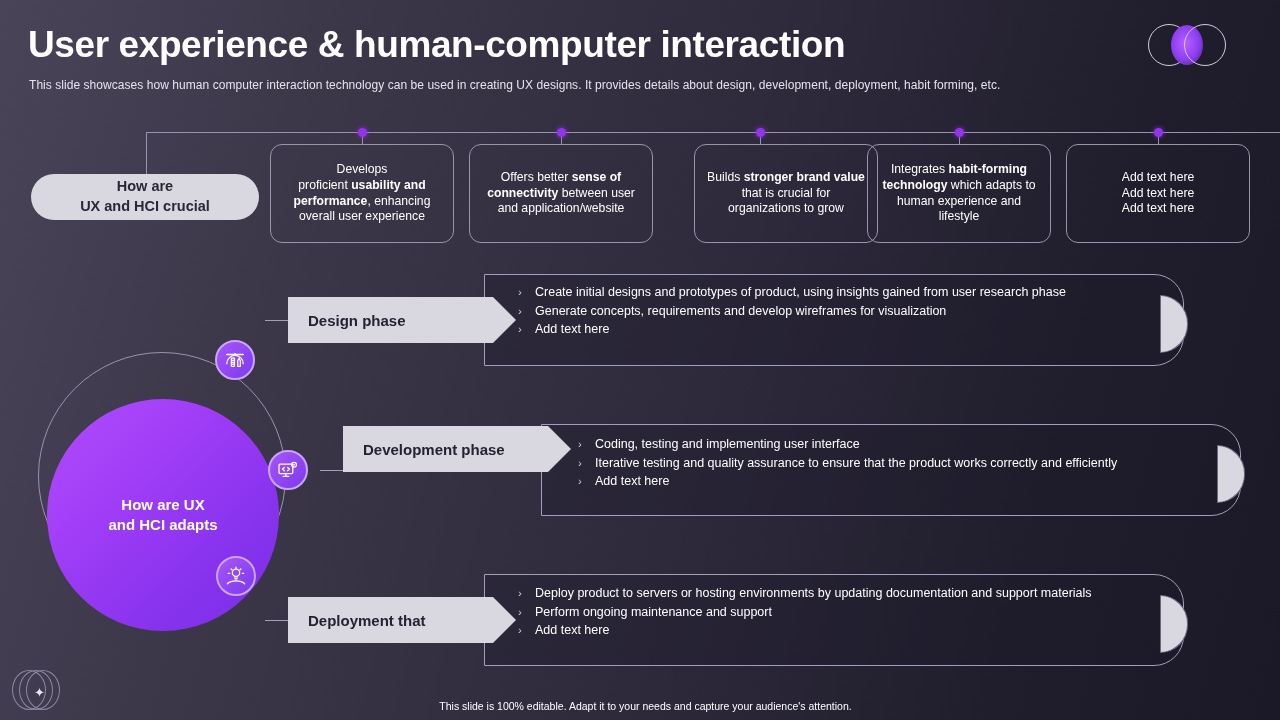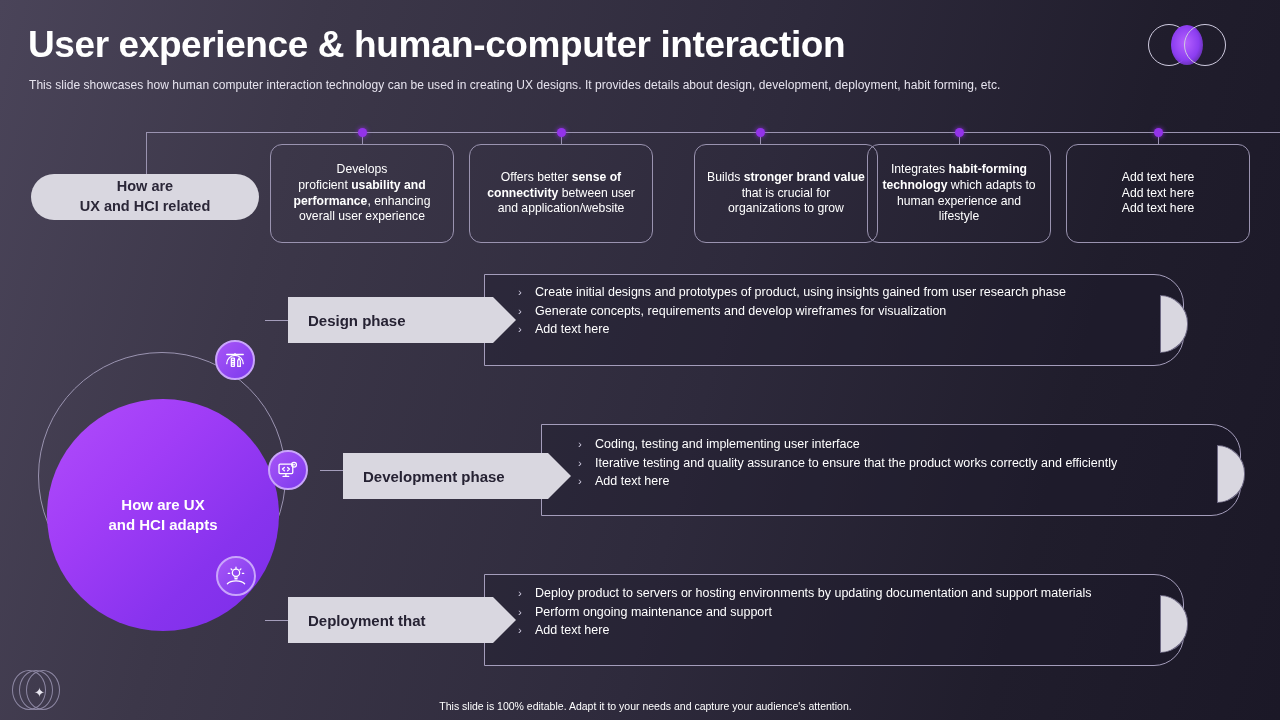--- a/index.html
+++ b/index.html
@@ -147,21 +147,21 @@
 <div class="rail-drop" style="left:959px; top:132px; height:12px;"></div>
 <div class="rail-drop" style="left:1158px; top:132px; height:12px;"></div>
 <div class="rail-dot" style="left:358px; top:128px;"></div>
 <div class="rail-dot" style="left:557px; top:128px;"></div>
 <div class="rail-dot" style="left:756px; top:128px;"></div>
 <div class="rail-dot" style="left:955px; top:128px;"></div>
 <div class="rail-dot" style="left:1154px; top:128px;"></div>
 
 <div class="pill">
   <span>How are</span>
-  <span>UX and HCI related</span>
+  <span>UX and HCI crucial</span>
 </div>
 
 <div class="card c1">
   <div class="lines">Develops<br>proficient <b>usability and performance</b>, enhancing overall user experience</div>
 </div>
 <div class="card c2">
   <div class="lines">Offers better <b>sense of connectivity</b> between user and application/website</div>
 </div>
 <div class="card c3">
   <div class="lines">Builds <b>stronger brand value</b> that is crucial for organizations to grow</div>
@@ -226,21 +226,21 @@
   </div>
   <div class="bullet">
     <span class="chev">›</span>
     <span class="btxt">Add text here</span>
   </div>
 </div>
 
 <div class="phase-box" style="left:541px; top:424px; width:700px; height:92px;"></div>
 <div class="phase-halfcircle" style="left:1217px; top:445px;"></div>
 <div class="phase-stub" style="left:320px; top:470px; width:25px;"></div>
-<div class="phase-tag" style="left:343px; top:453px; width:205px;">
+<div class="phase-tag" style="left:343px; top:426px; width:205px;">
   <span>Development phase</span>
 </div>
 <div class="bullets" style="left:578px; top:436px; width:640px;">
   <div class="bullet">
     <span class="chev">›</span>
     <span class="btxt">Coding, testing and implementing user interface</span>
   </div>
   <div class="bullet">
     <span class="chev">›</span>
     <span class="btxt">Iterative testing and quality assurance to ensure that the product works correctly and efficiently</span>

